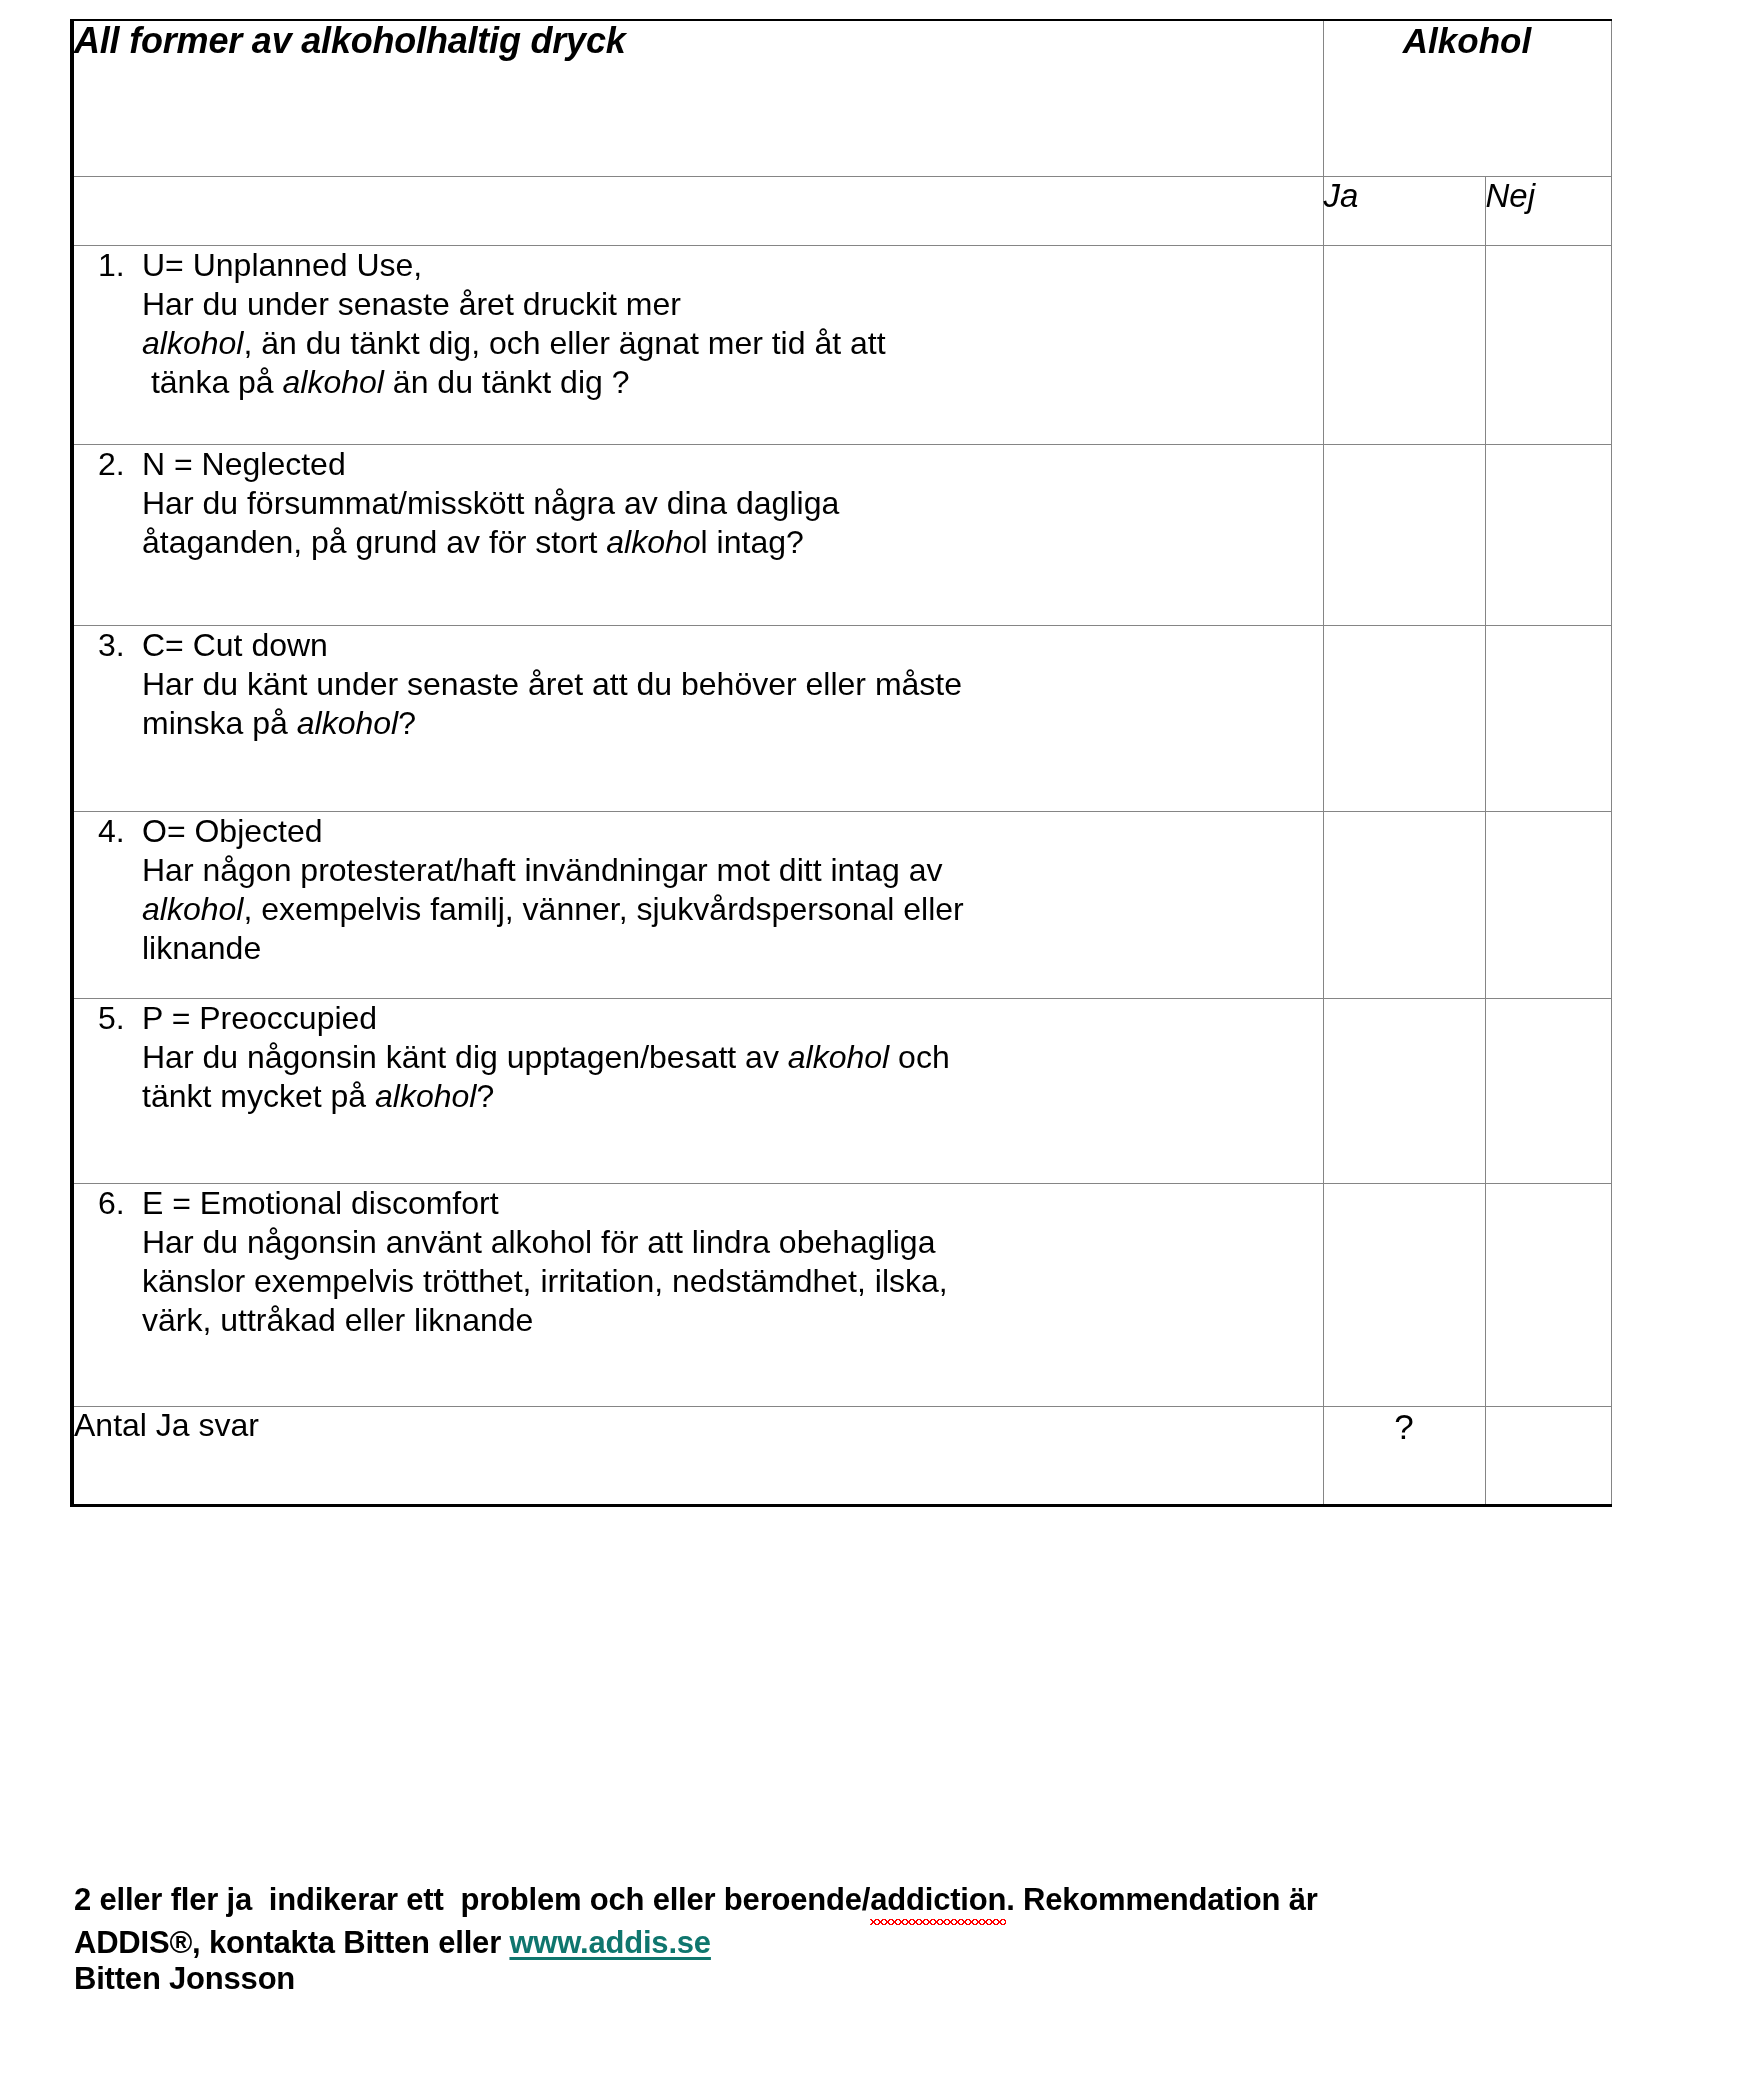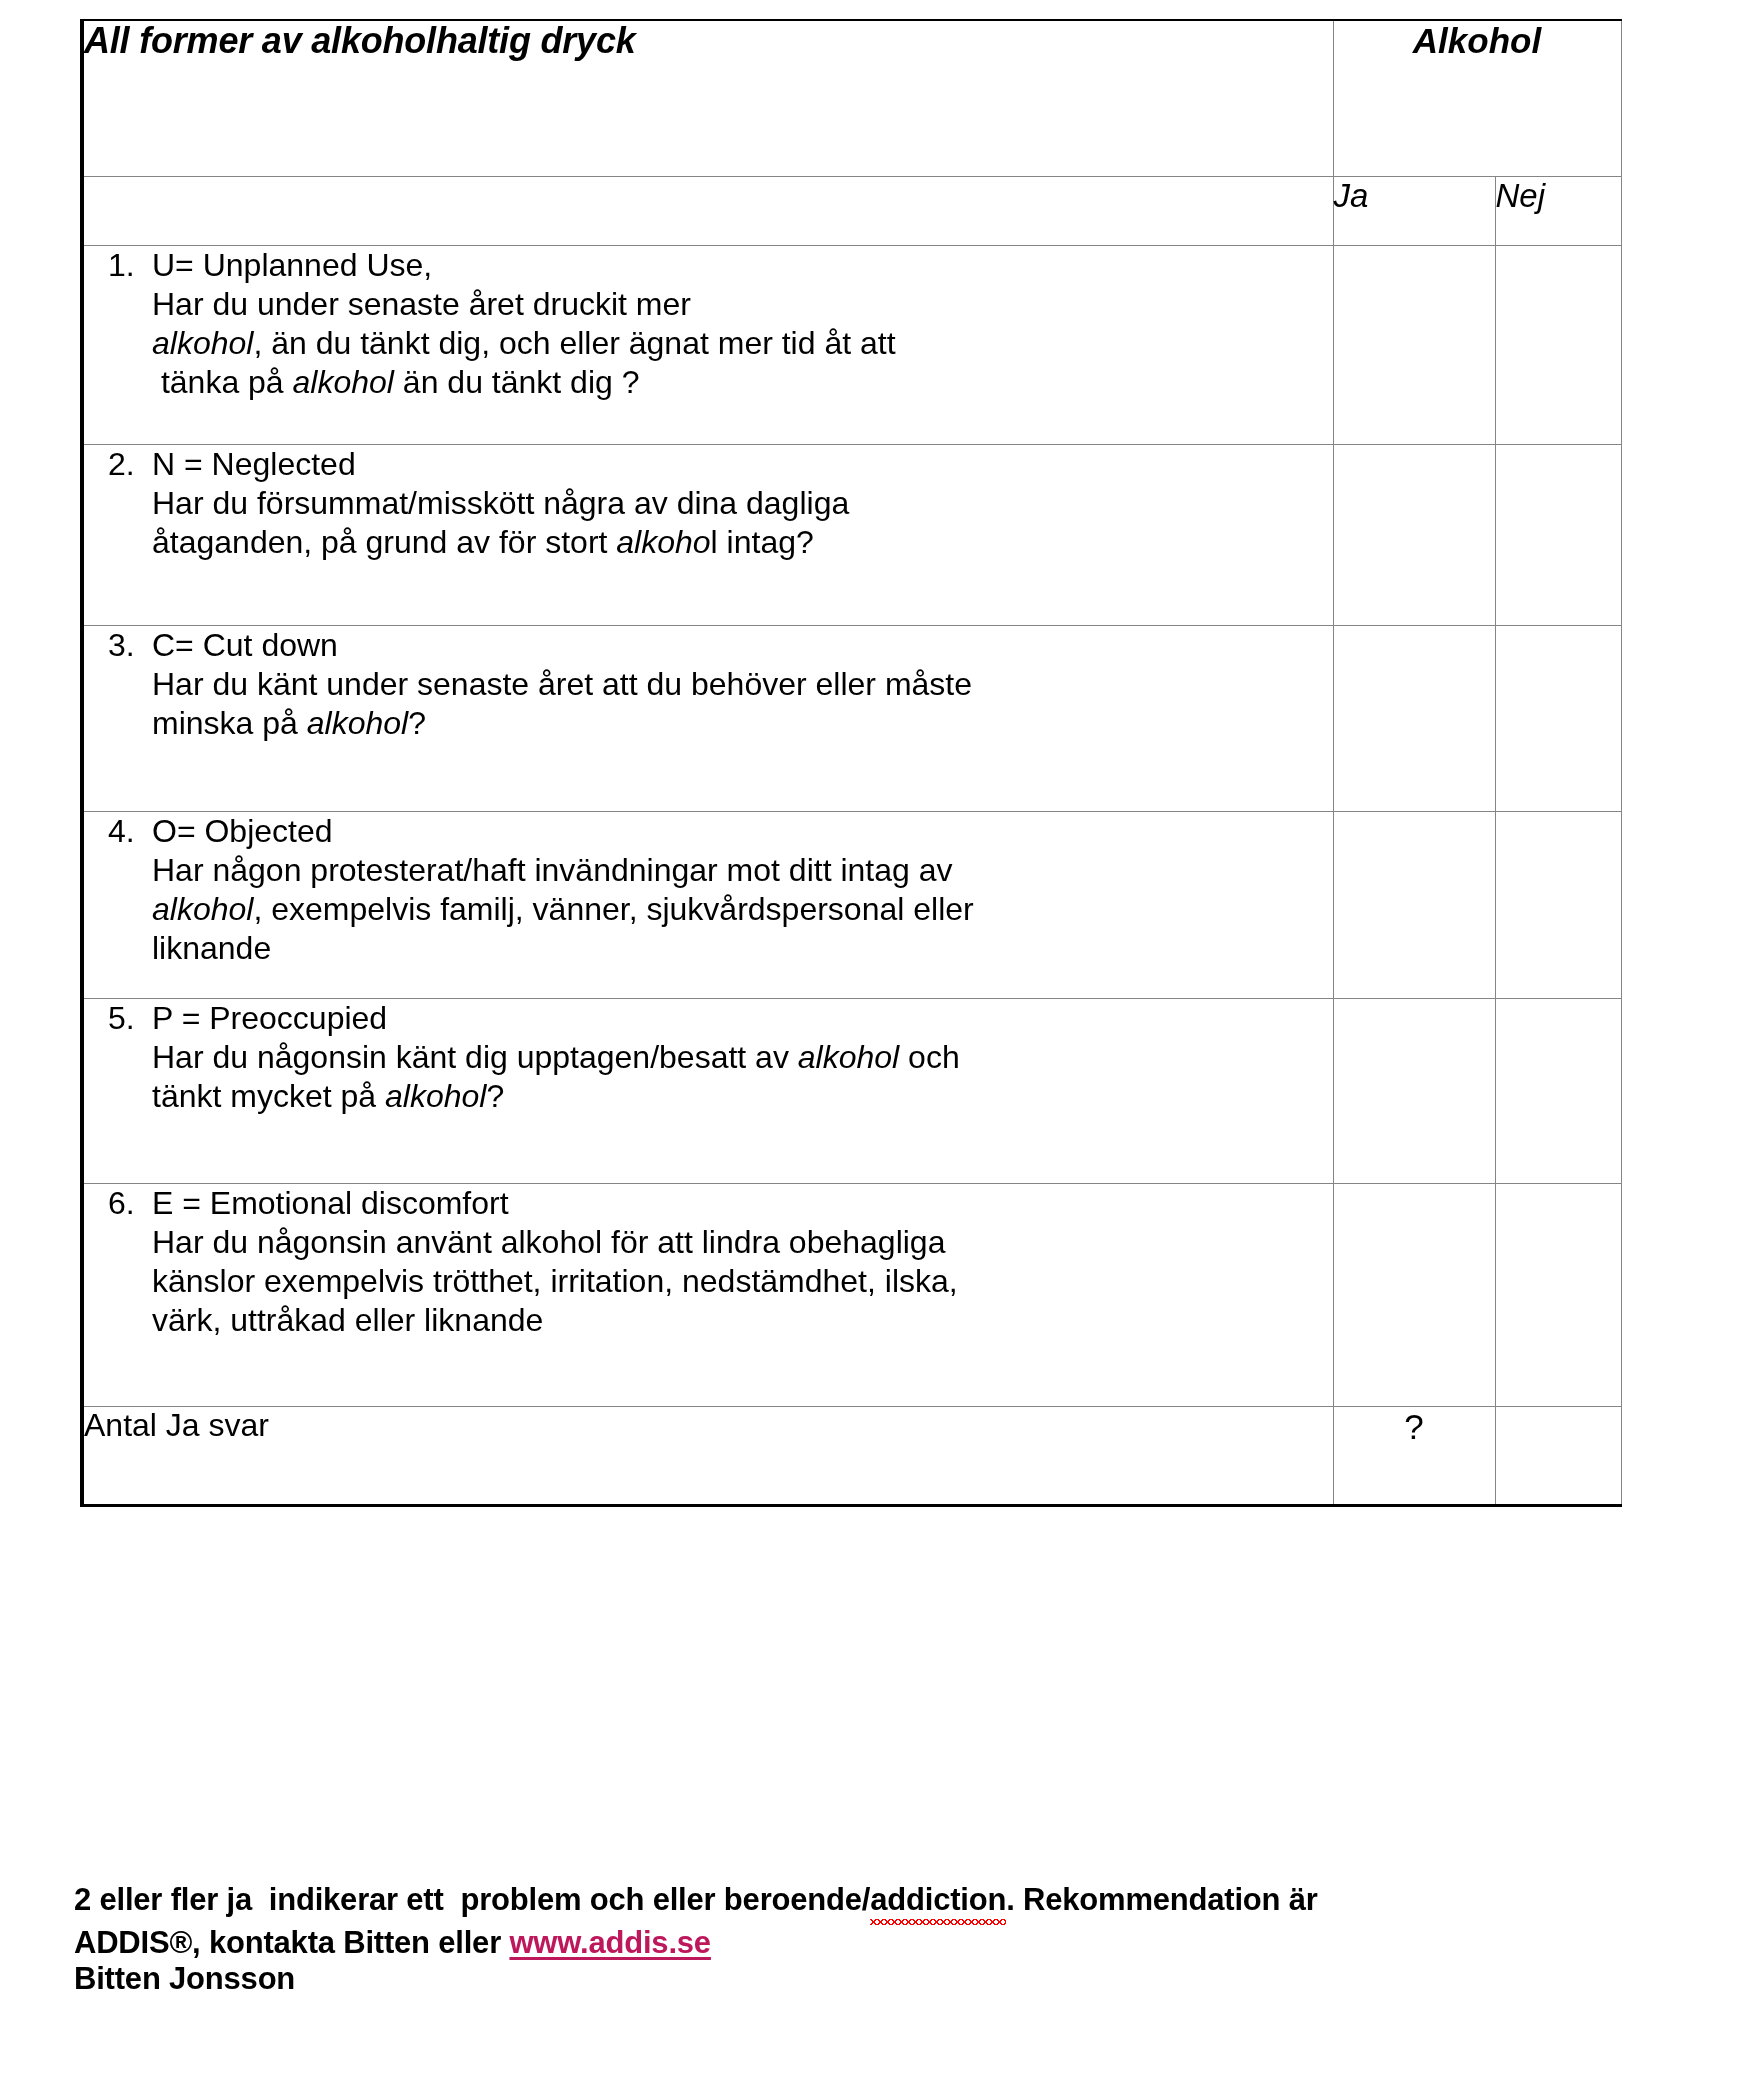--- a/index.html
+++ b/index.html
@@ -17,21 +17,21 @@
   .page {
     position: relative;
     width: 1738px;
     height: 2100px;
     box-sizing: border-box;
   }
 
   
   .form-table {
     position: absolute;
-    left: 80px;
+    left: 70px;
     top: 19px;
     width: 1319px;
     border-collapse: collapse;
     table-layout: fixed;
   }
   .form-table td, .form-table th {
     border: 1.7px solid #858585;
     vertical-align: top;
     padding: 0;
     background: #ffffff;
@@ -158,21 +158,21 @@
       linear-gradient(-45deg, transparent 45%, #ff0000 45%, #ff0000 55%, transparent 55%);
     background-size: 7px 6px;
     background-repeat: repeat-x;
     background-position: bottom left;
     padding-bottom: 6px;
   }
   .weblink {
     text-decoration: underline;
     text-underline-offset: 4.3px;
     text-decoration-thickness: 2.6px;
-    color: #be185d;
+    color: #0f766e;
   }
 </style>
 </head>
 <body>
 
 <div class="page">
 
   <table class="form-table">
     <colgroup>
       <col class="c-text">

